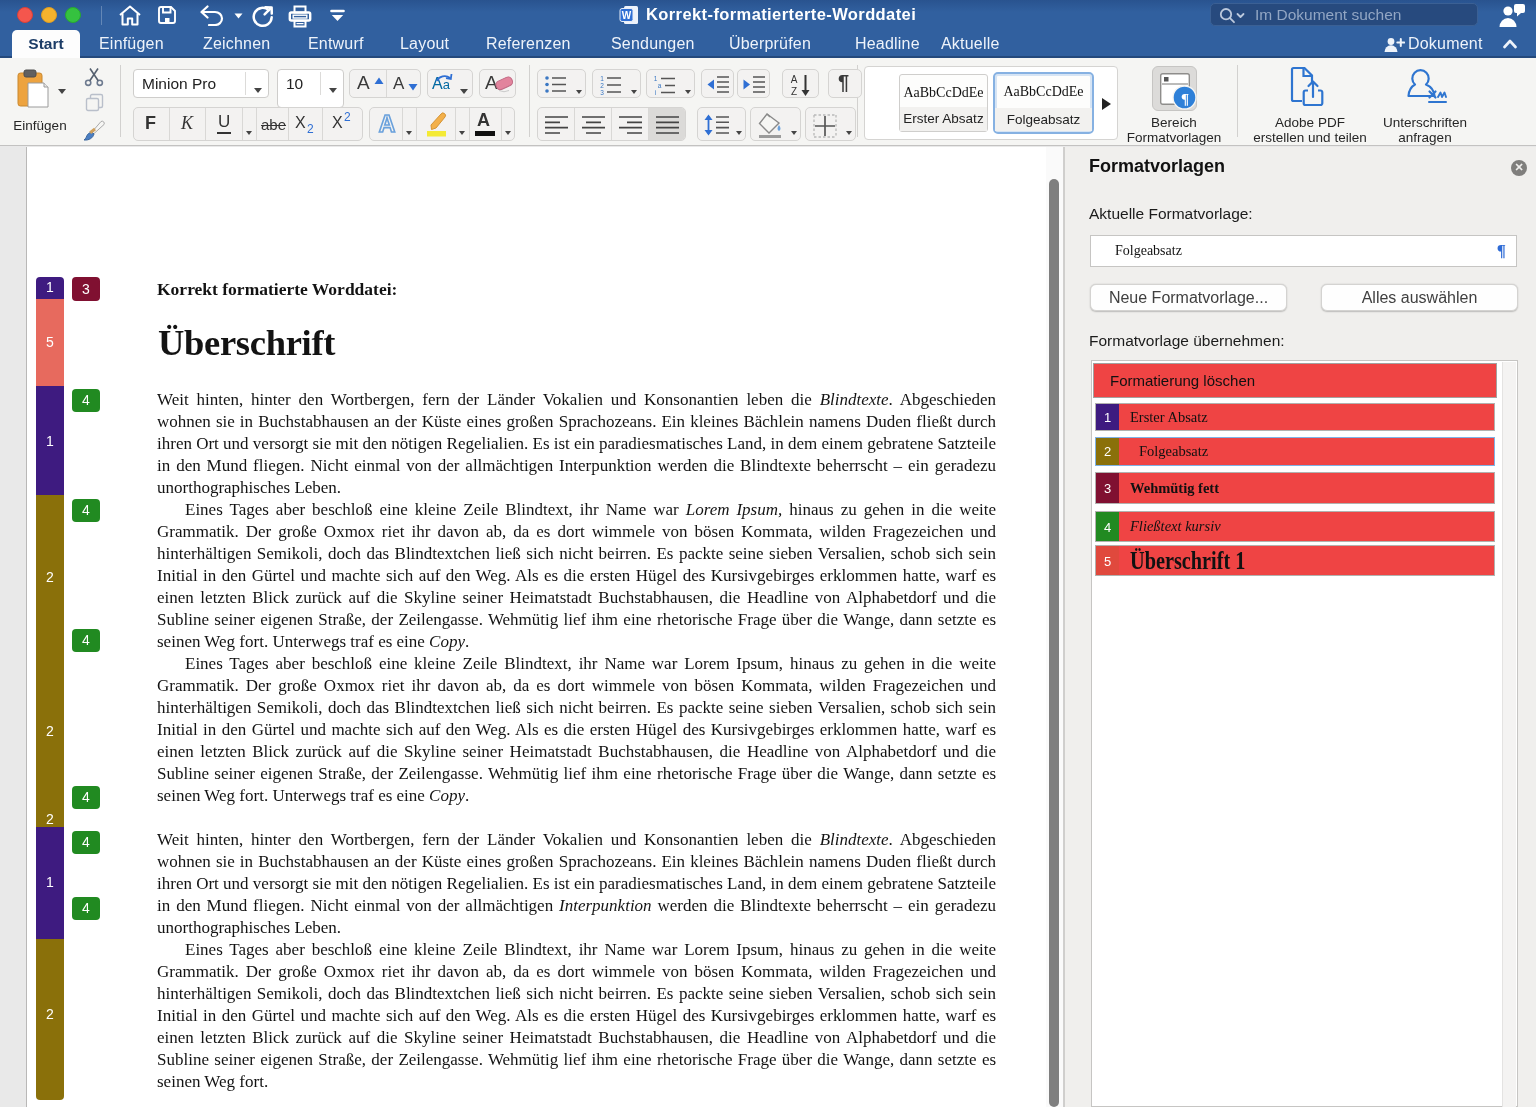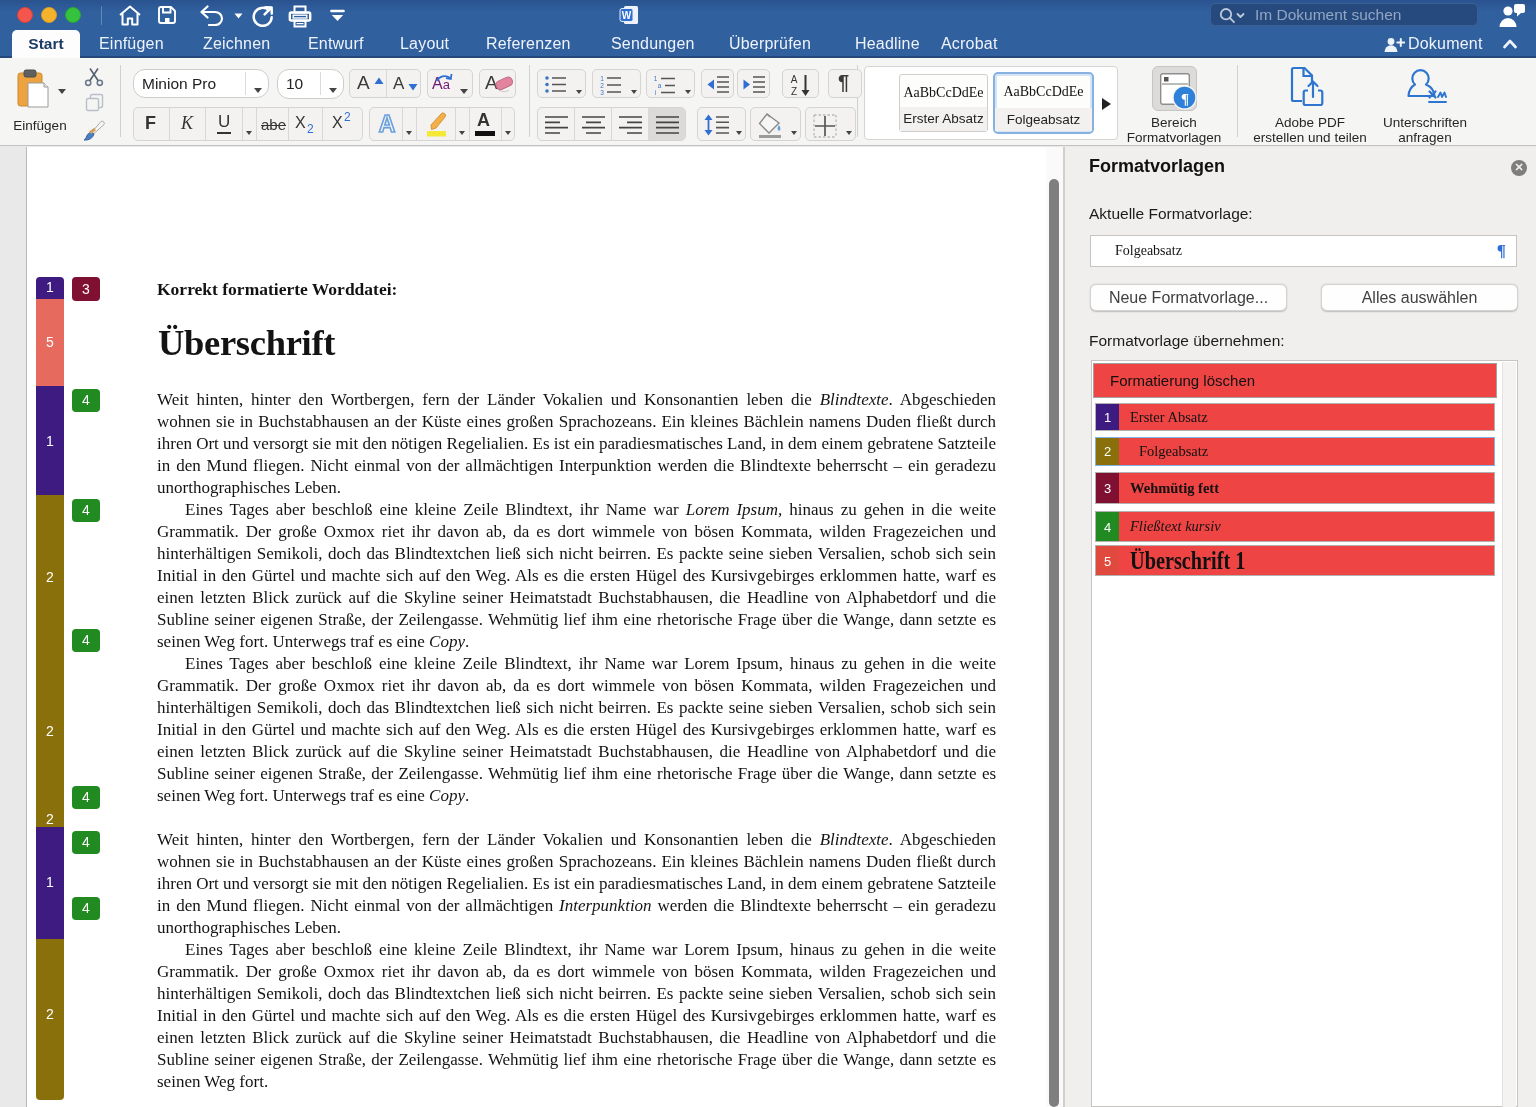--- a/index.html
+++ b/index.html
@@ -14,21 +14,21 @@
 #tabrow { position:absolute; left:0; top:30px; width:1536px; height:28px;
   background:#31609f; border-bottom:2px solid #24497c; }
 .tab { position:absolute; top:0; height:28px; line-height:28px; color:#eef3fa; font-size:16px; letter-spacing:0.2px; }
 #starttab { position:absolute; left:12px; top:30px; width:68px; height:28px; background:#fdfdfd;
   border-radius:5px 5px 0 0; text-align:center; line-height:28px; color:#1c3c66; font-size:15.5px; font-weight:700;}
 .ticon { position:absolute; top:5px; }
 
 
 #ribbon { position:absolute; left:0; top:58px; width:1536px; height:88px; background:#f5f5f3; border-bottom:1px solid #c3c2c1; }
 .vsep { position:absolute; top:7px; height:72px; width:1px; background:#d2d1cf; }
-.combo { position:absolute; background:#fff; border:1px solid #cecdcb; border-radius:12px; }
+.combo { position:absolute; background:#fff; border:1px solid #cecdcb; border-radius:4px; }
 .caret { display:inline-block; width:0; height:0; border-left:4px solid transparent; border-right:4px solid transparent; border-top:5px solid #444; vertical-align:middle; }
 .grp { position:absolute; background:#f3f2f1; border:1px solid #d5d4d2; border-radius:5px; overflow:hidden; }
 .cell { position:absolute; top:0; height:100%; border-right:1px solid #d9d8d6; }
 .lbl { position:absolute; font-size:13.5px; color:#262626; text-align:center; }
 
 
 #docarea { position:absolute; left:0; top:147px; width:1046px; height:960px; background:#fff; }
 #leftgray { position:absolute; left:0; top:147px; width:27px; height:960px; background:#e9e9e9; border-right:1px solid #b9b8b7; }
 #vscroll { position:absolute; left:1049px; top:179px; width:10px; height:928px; background:#7f7f7f; border-radius:5px; }
 #scrolltrack { position:absolute; left:1046px; top:147px; width:18px; height:960px; background:#fafafa; border-right:1px solid #d0cfce;}
@@ -89,20 +89,21 @@
     <svg class="ticon" style="left:330px; top:9px;" width="15" height="13" viewBox="0 0 15 13">
         <path d="M1.5 2 H13.5" stroke="#fff" stroke-width="2.6" stroke-linecap="round" fill="none"></path>
         <polygon points="1.8,6 13.2,6 7.5,12" fill="#fff"></polygon>
       </svg>
 
     <svg class="ticon" style="left:619px; top:5px;" width="21" height="21" viewBox="0 0 21 21">
         <rect x="5" y="1" width="14" height="18" rx="1.5" fill="#eef3fb"></rect>
         <rect x="1" y="3.5" width="13" height="13" rx="2" fill="#2f6fd4" stroke="#e8eef8" stroke-width="1"></rect>
         <text x="7.5" y="13.5" font-size="10" font-weight="bold" fill="#fff" text-anchor="middle" font-family="Liberation Sans">W</text>
       </svg>
+    <div class="abs" style="left:646px;top:0;height:30px;line-height:29px;color:#fff;font-size:16.5px;letter-spacing:0.4px;font-weight:700;">Korrekt-formatierterte-Worddatei</div>
 
     <div class="abs" style="left:1210px;top:3px;width:268px;height:23px;background:#274a7e;border:1px solid #3b6094;border-radius:5px;">
       <svg class="abs" style="left:7px;top:3px;" width="28" height="17" viewBox="0 0 28 17" fill="none">
           <circle cx="8" cy="7.2" r="5.2" stroke="#bcc9dd" stroke-width="1.8"></circle>
           <path d="M12 11.2 L16 15.2" stroke="#bcc9dd" stroke-width="1.8" stroke-linecap="round"></path>
           <path d="M19.5 7 L22.5 10 L25.5 7" stroke="#bcc9dd" stroke-width="1.8" stroke-linecap="round" stroke-linejoin="round"></path>
         </svg>
       <div class="abs" style="left:44px;top:0;line-height:22px;color:#92a6c4;font-size:15.5px;">Im Dokument suchen</div>
     </div>
 
@@ -116,21 +117,21 @@
 
   <div id="tabrow">
     <div class="tab" style="left:99px;">Einfügen</div>
     <div class="tab" style="left:203px;">Zeichnen</div>
     <div class="tab" style="left:308px;">Entwurf</div>
     <div class="tab" style="left:400px;">Layout</div>
     <div class="tab" style="left:486px;">Referenzen</div>
     <div class="tab" style="left:611px;">Sendungen</div>
     <div class="tab" style="left:729px;">Überprüfen</div>
     <div class="tab" style="left:855px;">Headline</div>
-    <div class="tab" style="left:941px;">Acrobat</div>
+    <div class="tab" style="left:941px;">Aktuelle</div>
     <div class="tab" style="left:1408px;">Dokument</div>
     <svg class="abs" style="left:1383px; top:7px;" width="22" height="16" viewBox="0 0 22 16">
         <circle cx="8" cy="4.5" r="3.4" fill="#eef3fa"></circle>
         <path d="M1.5 15 a6.5 6.8 0 0 1 13 0 Z" fill="#eef3fa"></path>
         <path d="M17.8 2 V9 M14.3 5.5 H21.3" stroke="#eef3fa" stroke-width="2" stroke-linecap="round"></path>
       </svg>
     <svg class="abs" style="left:1503px; top:9px;" width="14" height="10" viewBox="0 0 14 10" fill="none">
         <path d="M1.5 8 L7 2 L12.5 8" stroke="#eef3fa" stroke-width="2.6" stroke-linecap="round" stroke-linejoin="round"></path>
       </svg>
   </div>
@@ -142,21 +143,21 @@
     <div class="vsep" style="left:857px;"></div>
     <div class="vsep" style="left:1237px;"></div>
     <div class="lbl" style="left:12px; top:60px; width:56px;">Einfügen</div>
 
     <div class="combo" style="left:133px; top:11px; width:136px; height:29px;">
       <div class="abs" style="left:8px;top:0;line-height:27px;font-size:15.5px;color:#222;">Minion Pro</div>
       <div class="abs" style="right:6px;top:11px;"><span class="caret"></span></div>
       <div class="abs" style="right:22px;top:2px;width:1px;height:23px;background:#dcdbd9;"></div>
     </div>
 
-    <div class="combo" style="left:277px; top:11px; width:67px; height:30px;">
+    <div class="combo" style="left:277px; top:11px; width:67px; height:39px;">
       <div class="abs" style="left:8px;top:0;line-height:27px;font-size:15.5px;color:#222;">10</div>
       <div class="abs" style="right:6px;top:11px;"><span class="caret"></span></div>
       <div class="abs" style="right:22px;top:2px;width:1px;height:23px;background:#dcdbd9;"></div>
     </div>
 
     <svg class="abs" style="left:17px; top:11px;" width="34" height="40" viewBox="0 0 34 40">
         <rect x="1" y="4" width="24" height="33" rx="2.5" fill="#eda33f" stroke="#c9882f"></rect>
         <rect x="7" y="1" width="12" height="7" rx="2" fill="#606060" stroke="#4c4c4c"></rect>
         <path d="M11 14 H27 L31 18 V38 H11 Z" fill="#fff" stroke="#9b9b9b"></path>
         <path d="M27 14 L27 18 H31" fill="#e8e8e8" stroke="#9b9b9b"></path>
@@ -187,21 +188,21 @@
         </div>
       <div class="cell" style="left:37px; width:35px; border-right:none;">
           <span style="position:absolute;left:6px;top:4px;font-size:17px;color:#3a3a3a;">A</span>
           <svg style="position:absolute;left:21px;top:13px;" width="10" height="8" viewBox="0 0 10 8">
             <polygon points="0.5,1 9.5,1 5,7.5" fill="#2f6fd4"></polygon>
           </svg>
         </div>
     </div>
 
     <div class="grp" style="left:427px; top:11px; width:46px; height:29px;">
-      <span style="position:absolute;left:4px;top:5px;font-size:16px;color:#701a75;">A<span style="font-size:13px;">a</span></span>
+      <span style="position:absolute;left:4px;top:5px;font-size:16px;color:#0369a1;">A<span style="font-size:13px;">a</span></span>
       <svg style="position:absolute;left:8px;top:3px;" width="18" height="10" viewBox="0 0 18 10" fill="none">
           <path d="M1 8 a 8 7 0 0 1 13-3" stroke="#2f6fd4" stroke-width="1.8"></path>
           <path d="M15.5 1 L14.8 6 L10 5.2" stroke="#2f6fd4" stroke-width="1.8" fill="none"></path>
         </svg>
       <div style="position:absolute;right:4px;top:12px;"><span class="caret"></span></div>
     </div>
 
     <div class="grp" style="left:479px; top:11px; width:37px; height:29px;">
       <span style="position:absolute;left:5px;top:2px;font-size:19px;color:#3a3a3a;">A</span>
       <svg style="position:absolute;left:13px;top:6px;" width="22" height="17" viewBox="0 0 22 17">

